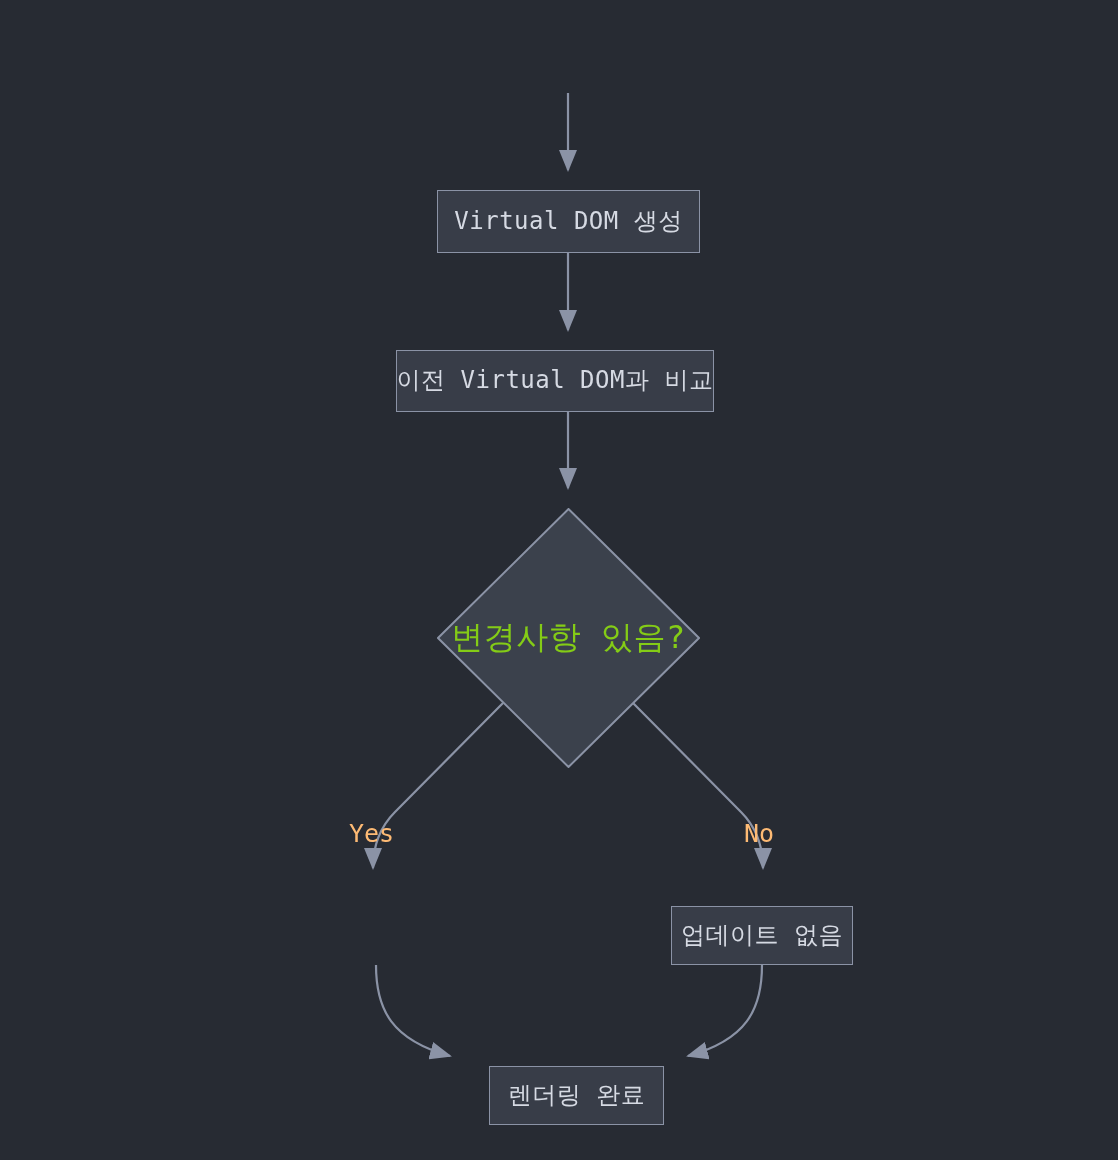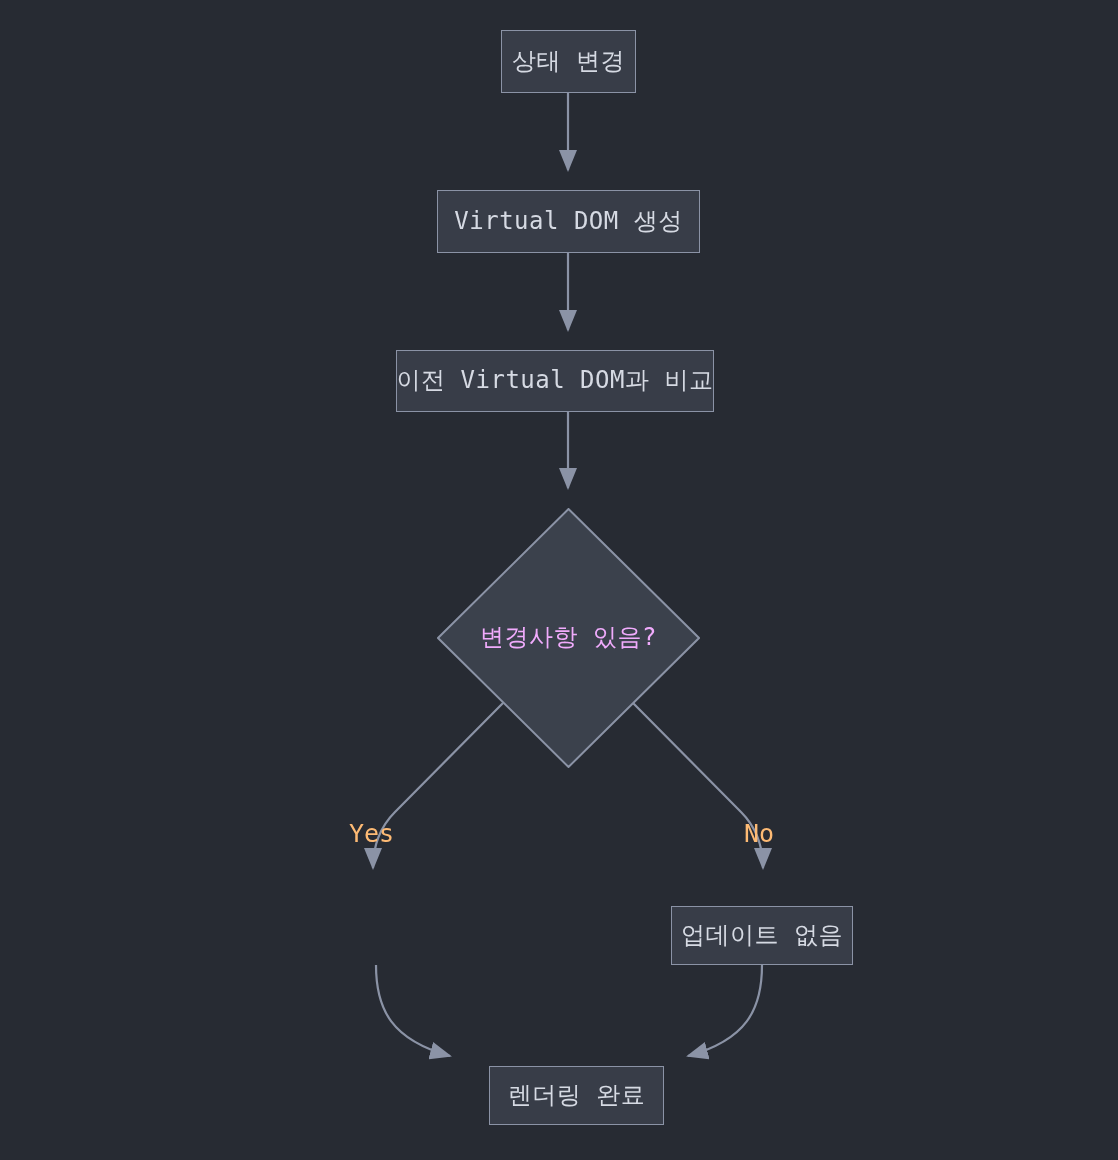--- a/index.html
+++ b/index.html
@@ -56,22 +56,22 @@
   .decision-shape {
     position: absolute;
     left: 0;
     top: 0;
     width: 100%;
     height: 100%;
   }
   .decision-label {
     position: relative;
     z-index: 2;
-    color: #f0abfc;
-    font-size: 24px;
+    color: #84cc16;
+    font-size: 32px;
     letter-spacing: 0.5px;
     white-space: nowrap;
     line-height: 1;
     padding-bottom: 2px;
   }
   .edge-label {
     position: absolute;
     color: #fdba74;
     font-size: 25px;
     line-height: 1;
@@ -102,23 +102,20 @@
 
     <path d="M503,703 L395,812 C378,829 373,848 373,868" stroke="#8b93a6" stroke-width="2.2" fill="none" marker-end="url(#arrowhead-wide)"></path>
 
     <path d="M633,703 L741,812 C758,829 763,848 763,868" stroke="#8b93a6" stroke-width="2.2" fill="none" marker-end="url(#arrowhead-wide)"></path>
 
     <path d="M376,965 C376,1010 392,1040 450,1056" stroke="#8b93a6" stroke-width="2.2" fill="none" marker-end="url(#arrowhead-wide)"></path>
 
     <path d="M762,965 C762,1010 746,1040 688,1056" stroke="#8b93a6" stroke-width="2.2" fill="none" marker-end="url(#arrowhead-wide)"></path>
   </svg>
 
-  <div class="node" style="left:501px; top:30px; width:135px; height:63px;">
-    <span class="node-label">상태 변경</span>
-  </div>
 
   <div class="node" style="left:437px; top:190px; width:263px; height:63px;">
     <span class="node-label">Virtual DOM 생성</span>
   </div>
 
   <div class="node" style="left:396px; top:350px; width:318px; height:62px;">
     <span class="node-label">이전 Virtual DOM과 비교</span>
   </div>
 
   <div class="decision-wrap" style="left:437px; top:508px; width:263px; height:260px;">

